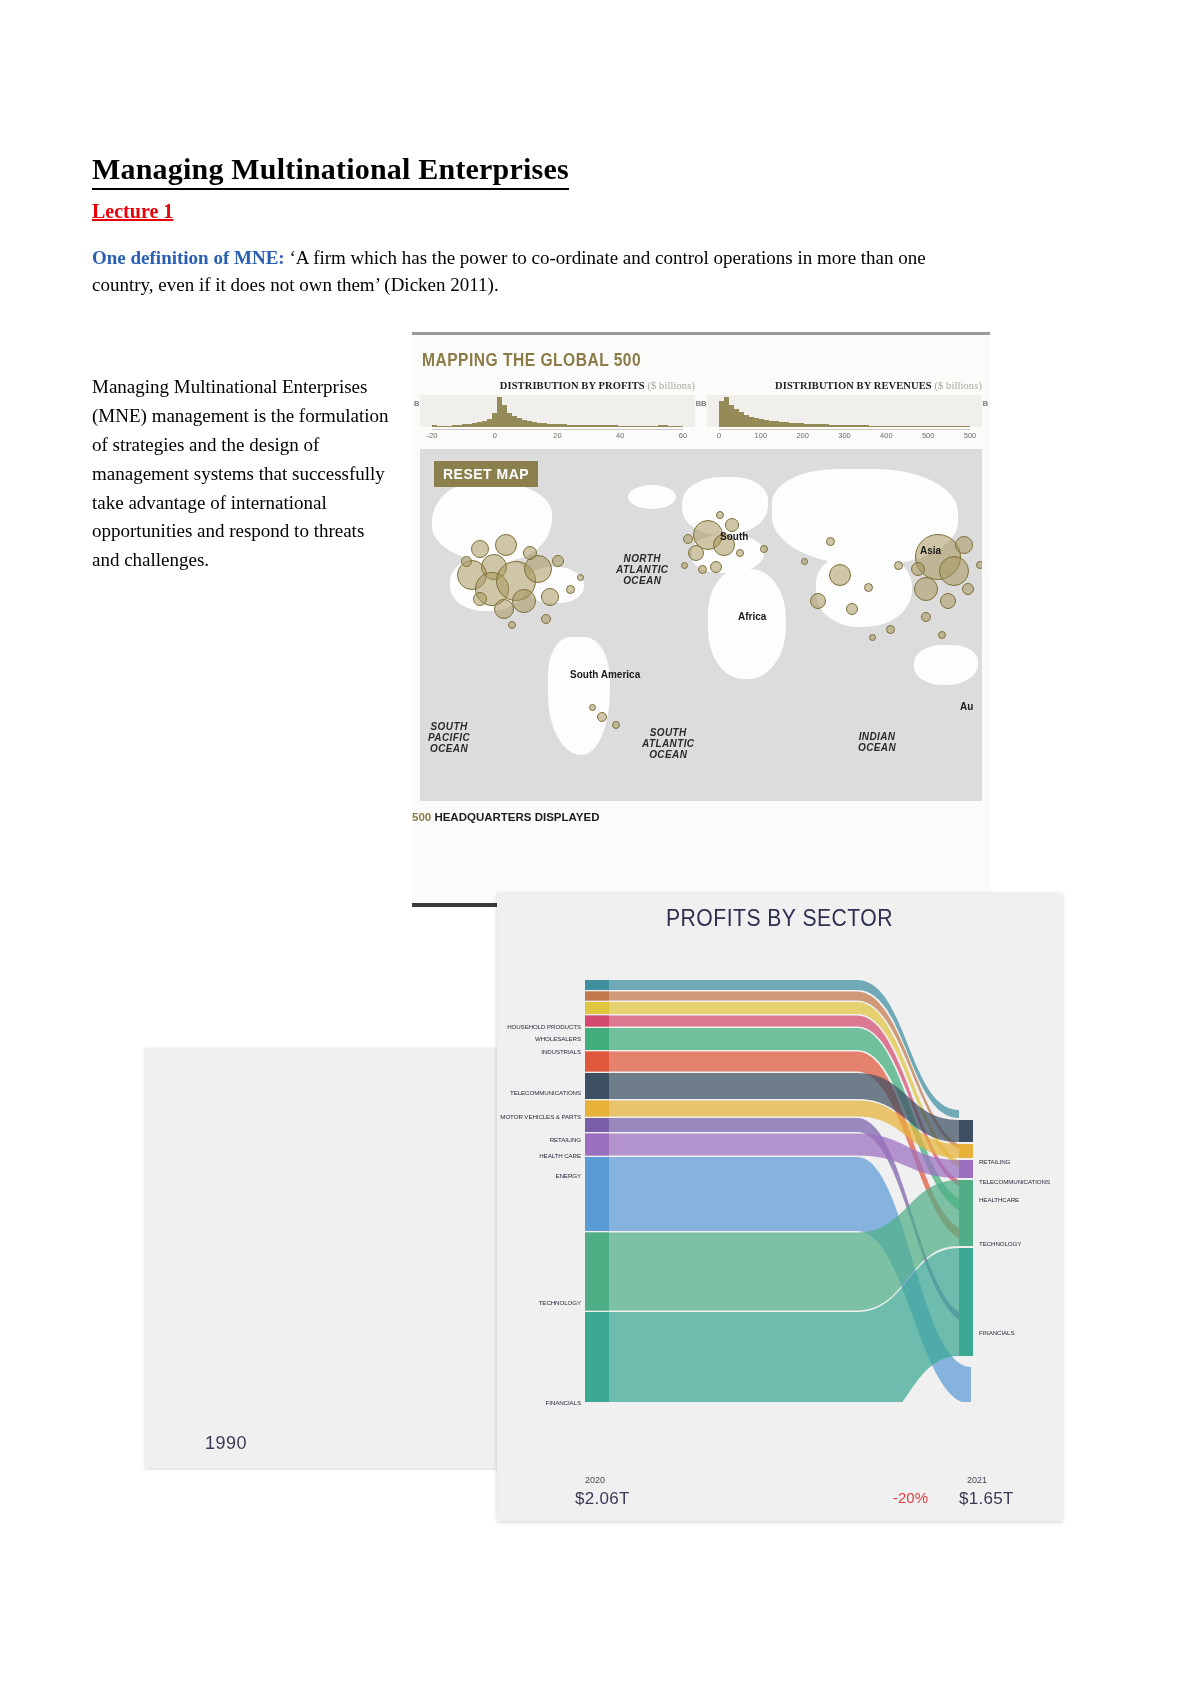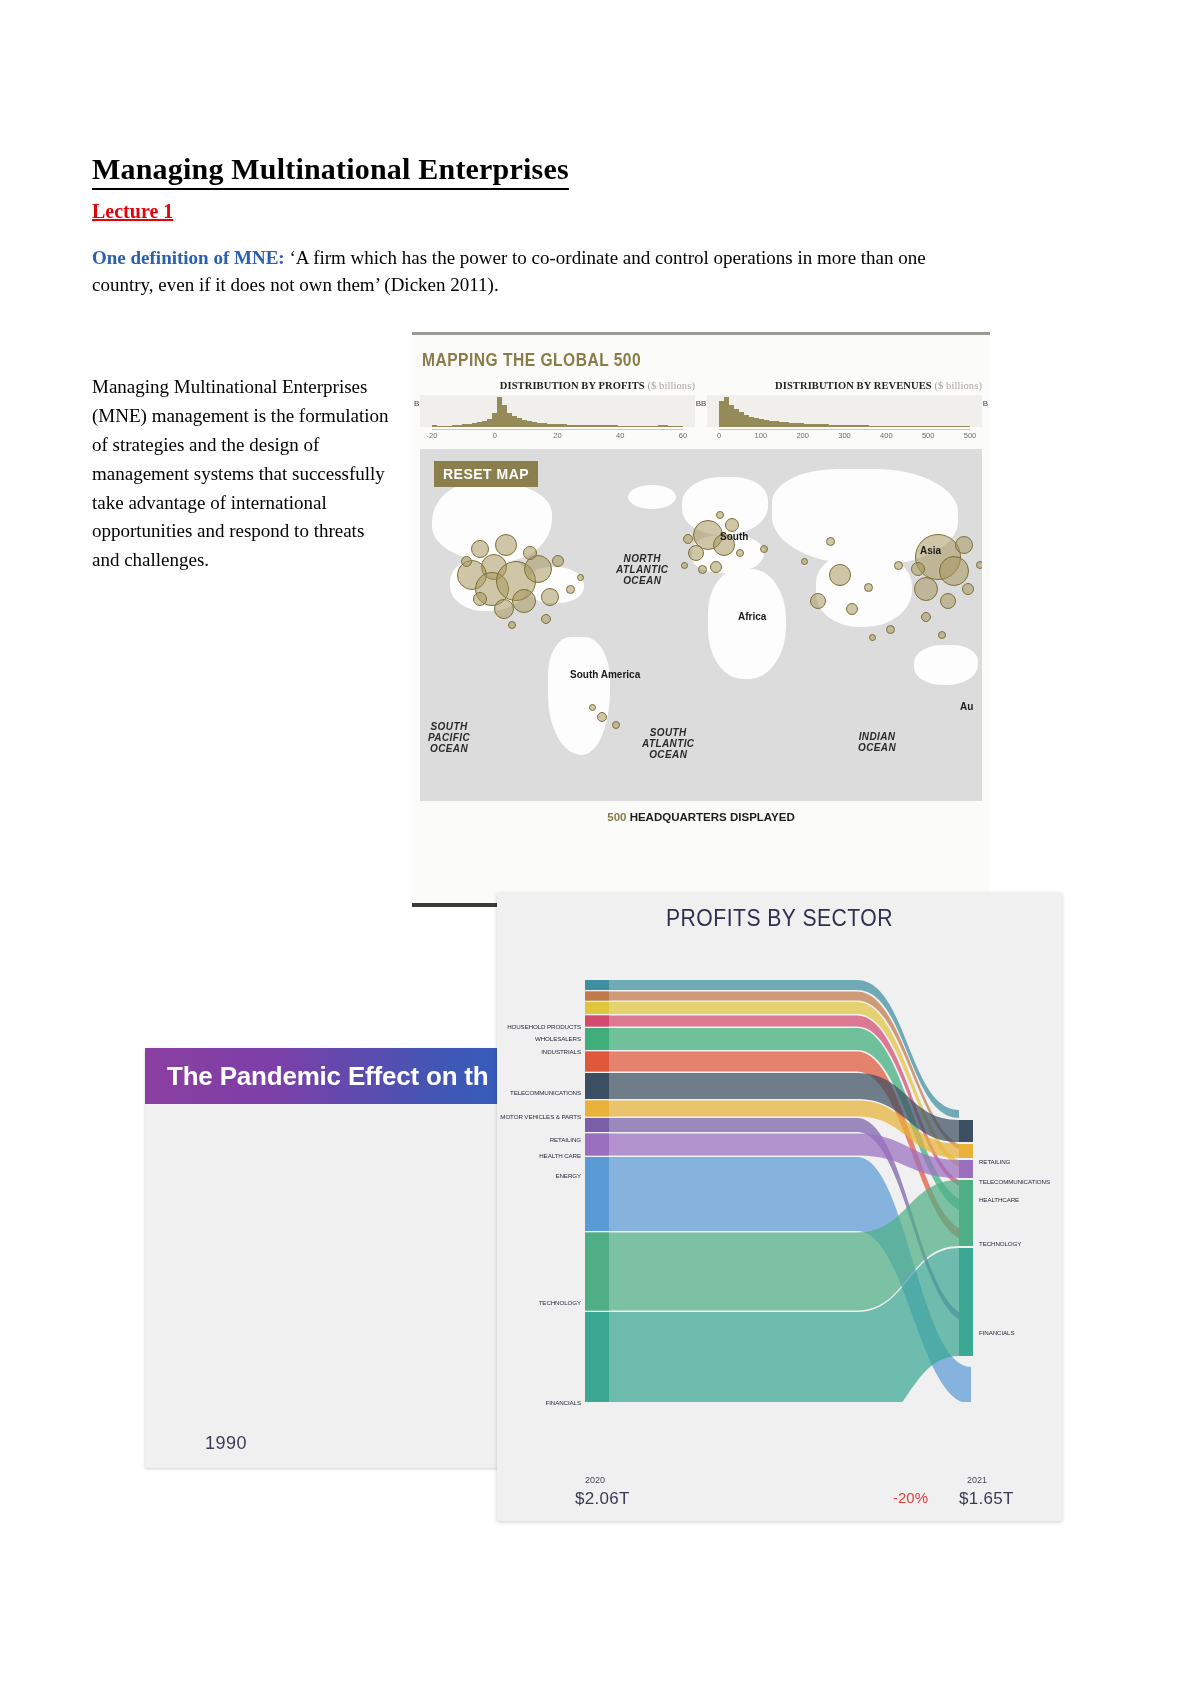--- a/index.html
+++ b/index.html
@@ -105,21 +105,21 @@
   .map-label {
     position:absolute; font-size:10px; font-weight:bold; color:#1a1a1a;
     font-family:"Liberation Sans", sans-serif; z-index:5;
   }
   .ocean-label {
     position:absolute; font-size:10px; font-weight:bold; color:#2a2a2a;
     font-family:"Liberation Sans", sans-serif; font-style:italic;
     text-align:center; line-height:1.12; z-index:5; letter-spacing:.4px;
   }
   .hq-caption {
-    text-align:center; margin-top:10px;
+    margin-top:10px;
     font-size:11.5px; font-weight:bold; color:#1d1d1d;
     font-family:"Liberation Sans", sans-serif;
   }
   .hq-caption .num { color:#8b7b47; }
 
   
   .pandemic {
     position:absolute; left:145px; top:1048px;
     width:420px; height:420px;
     background:#f0f0f0; z-index:3;
@@ -429,23 +429,20 @@
     </div>
 
   <div class="hq-caption">
     <span class="num">500</span><span> HEADQUARTERS DISPLAYED</span>
   </div>
 </div>
 
 <div class="rule-left"></div>
 
 <div class="pandemic">
-  <div class="pandemic-head">
-    <h2>The Pandemic Effect on th</h2>
-  </div>
 
 
 
   <div class="year-label">1990</div>
 </div>
 
 <div class="sankey-card">
   <div class="sankey-title">PROFITS BY SECTOR</div>
   <div class="sankey-plot" id="sankey-plot">
     <svg id="sankey-svg" width="565" height="470" style="position:absolute;left:0;top:0">

